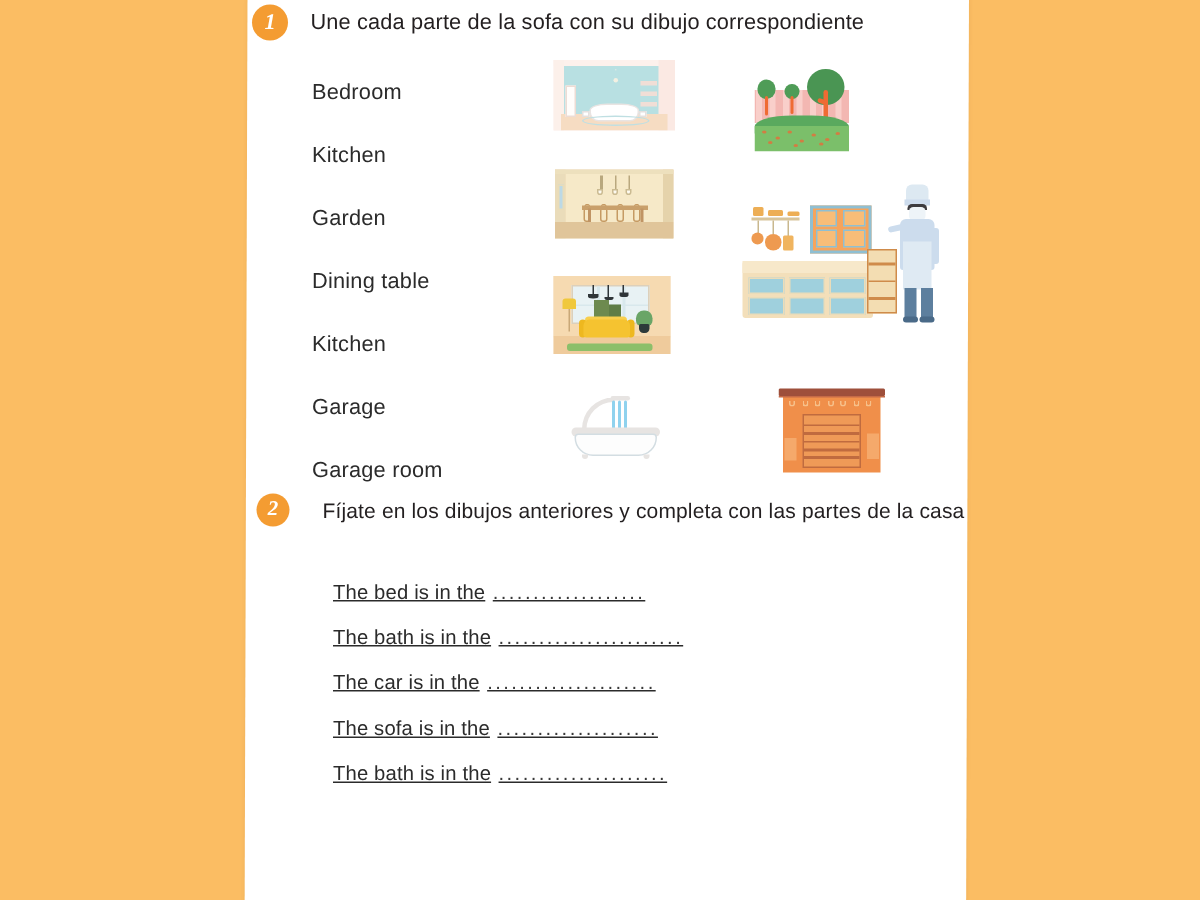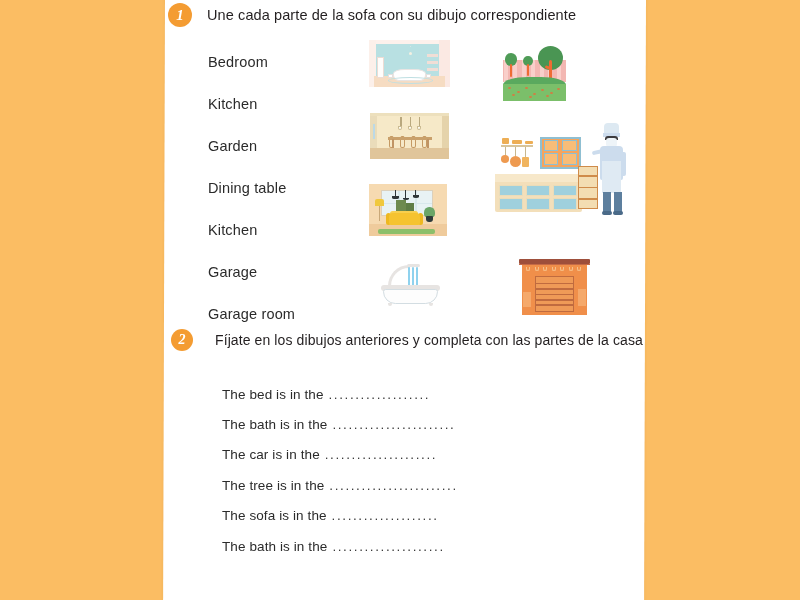--- a/index.html
+++ b/index.html
@@ -64,20 +64,21 @@
 
   
   .sentences{position:absolute;left:222px;top:379px;}
   .sentence{
     height:30.4px;
     display:flex;align-items:center;
     color:#2b2b2b;
     font-size:13.5px;
     letter-spacing:.1px;
     white-space:nowrap;
+    text-decoration:underline;
   }
   .dots{
     margin-left:5px;
     letter-spacing:1.6px;
     color:#3a3a3a;
   }
 
   
 
   
@@ -392,24 +393,20 @@
     </div>
     <div class="sentence">
       <span>The bath is in the</span>
       <span class="dots">.......................</span>
     </div>
     <div class="sentence">
       <span>The car is in the</span>
       <span class="dots">.....................</span>
     </div>
     <div class="sentence">
-      <span>The tree is in the</span>
-      <span class="dots">........................</span>
-    </div>
-    <div class="sentence">
       <span>The sofa is in the</span>
       <span class="dots">....................</span>
     </div>
     <div class="sentence">
       <span>The bath is in the</span>
       <span class="dots">.....................</span>
     </div>
   </div>
 
 </div>

